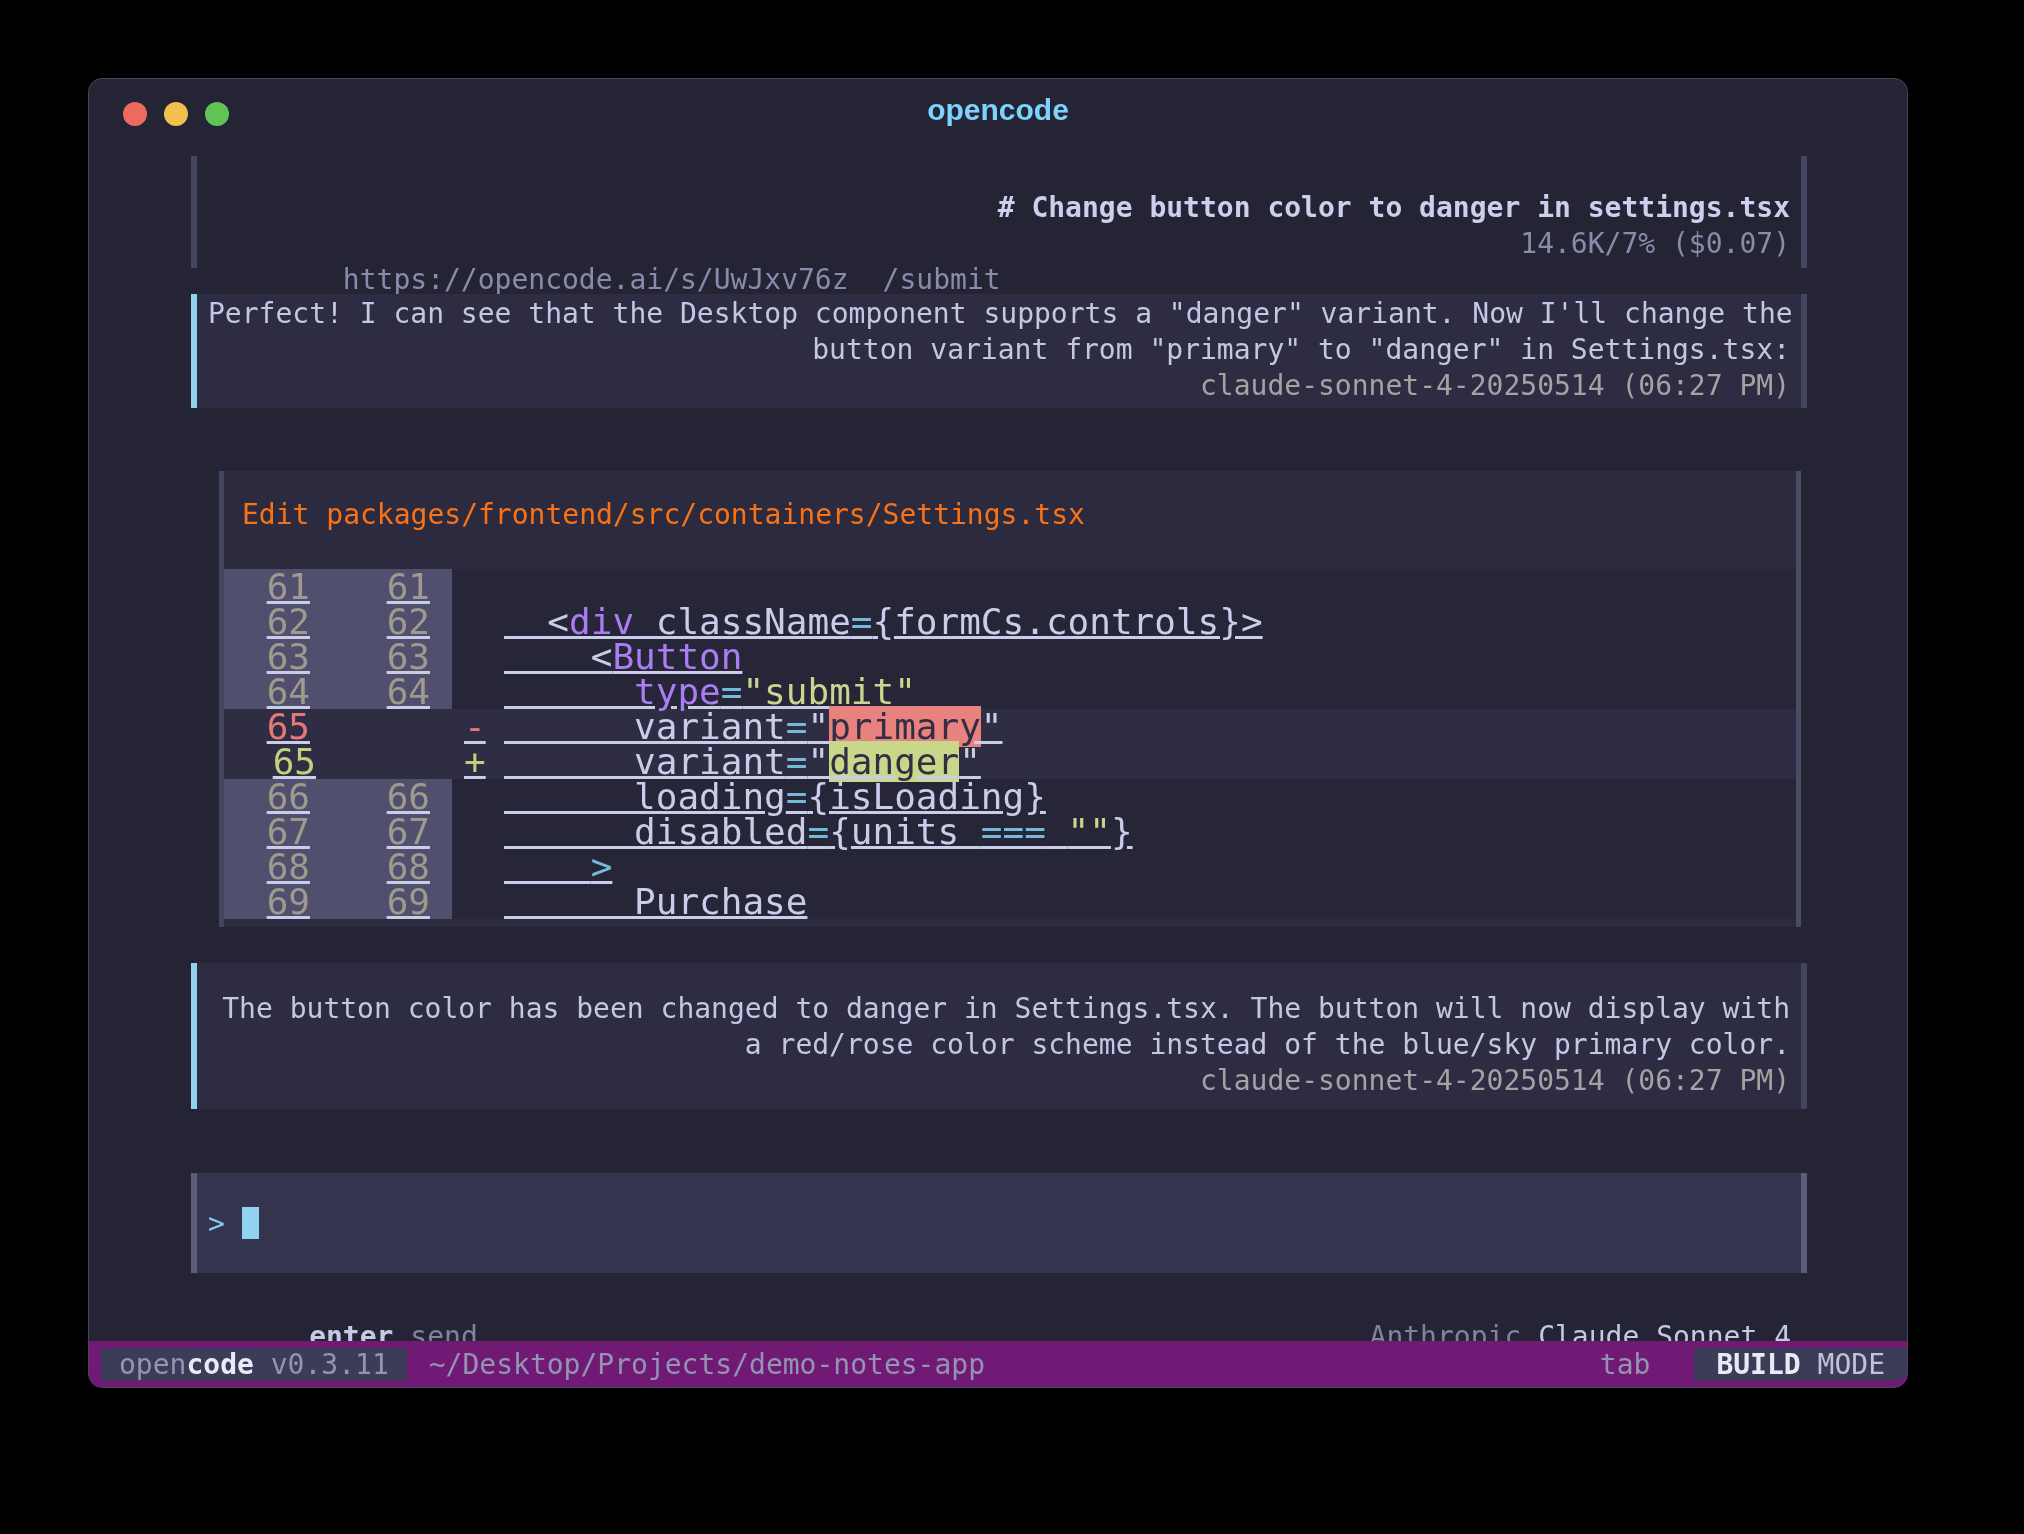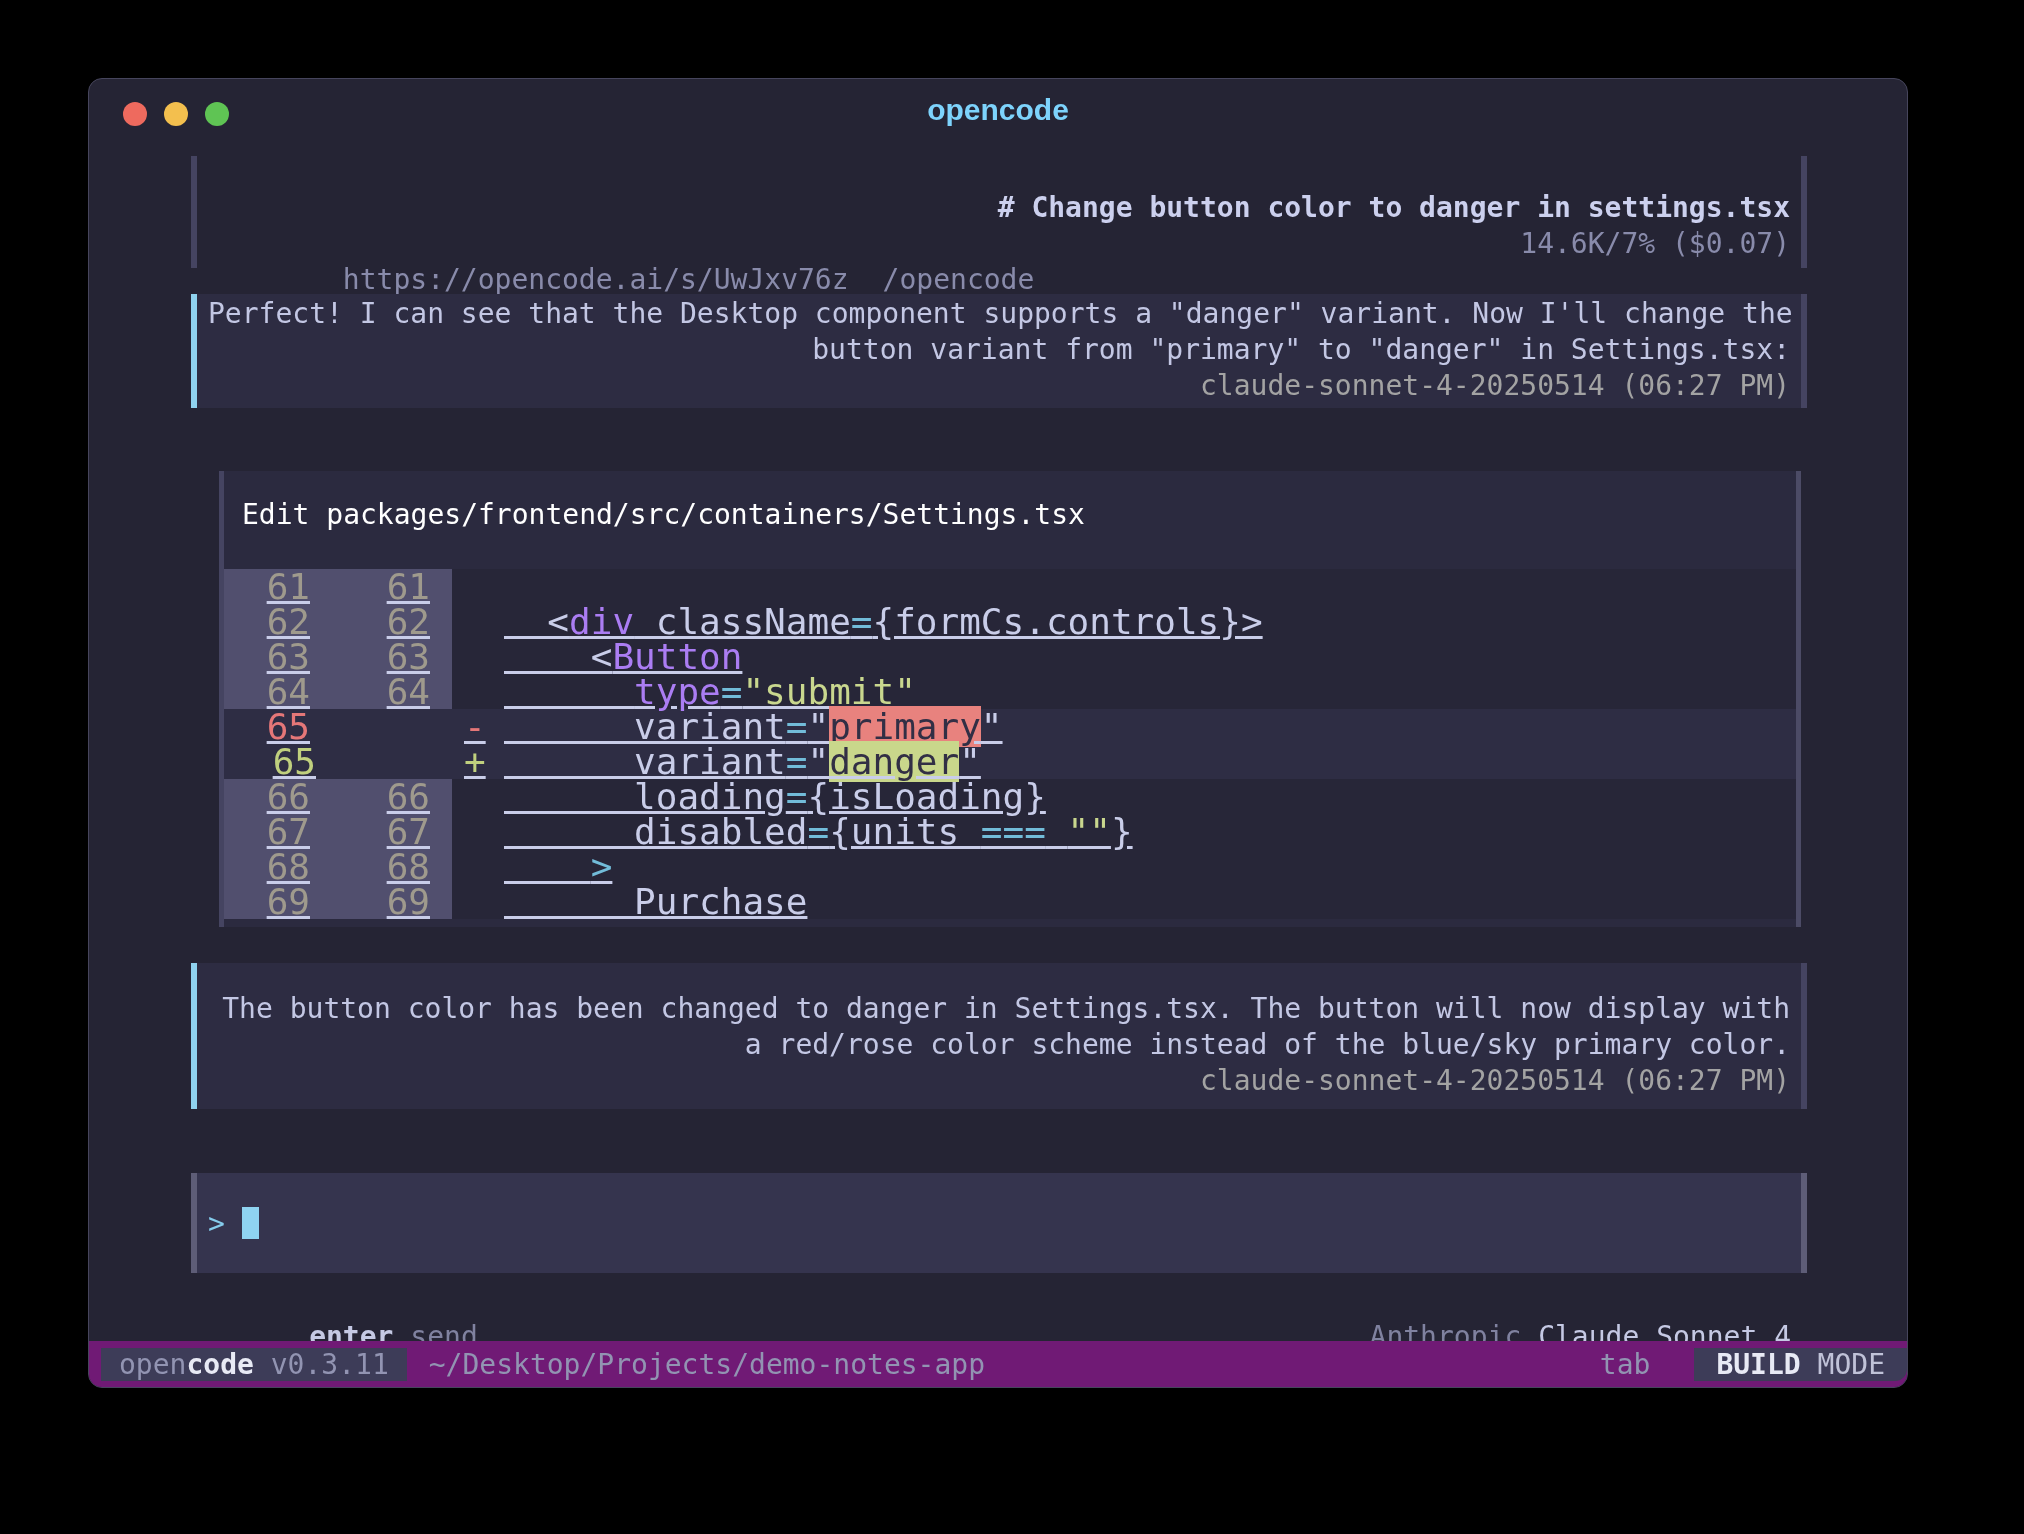--- a/index.html
+++ b/index.html
@@ -42,21 +42,21 @@
   .msg .meta { height:36px; line-height:36px; color:#a3a3a3; white-space:pre; }
   .msg1 { top:215px; padding-top:2px; padding-bottom:4px; }
   .msg2 { top:884px; padding-top:28px; padding-bottom:10px; }
 
   
   .edit {
     position:absolute; left:130px; top:392px; width:1582px;
     background:#2b2a3f; border-left:5px solid #454461; border-right:5px solid #4c4b66;
     padding-top:26px; padding-bottom:8px;
   }
-  .edit-label { height:36px; line-height:36px; color:#ffffff; padding-left:18px; white-space:pre; }
+  .edit-label { height:36px; line-height:36px; color:#f97316; padding-left:18px; white-space:pre; }
   .edit-spacer { height:36px; }
   .difftable { background:#272638; }
   .drow { display:flex; height:35px; line-height:35px; font-size:36px; white-space:pre;text-decoration:underline; }
   .drow .gutter { display:flex; width:228px; flex:none; background:#514f6e; }
   .drow.del, .drow.add { background:#2e2d44; }
   .drow.del .gutter, .drow.add .gutter { background:transparent;flex-direction:column; }
   .gut-col { width:114px; flex:none; text-align:right; }
   .gut-old { padding-right:28px; color:#9f9a8d; }
   .gut-new { padding-right:22px; color:#9f9a8d; }
   .drow.del .gut-old { color:#e57778; }
@@ -115,21 +115,21 @@
       <div class="light yellow"></div>
       <div class="light green"></div>
     </div>
     <div class="win-title">opencode</div>
   </div>
 
   <div class="block bars pad header">
     <div class="row36 header-title"># Change button color to danger in settings.tsx</div>
     <div class="row36 header-sub">
       <span class="hdr-left">
-        <span>https://opencode.ai/s/UwJxv76z</span><span>/opencode</span>
+        <span>https://opencode.ai/s/UwJxv76z</span><span>/submit</span>
       </span>
       <span>14.6K/7% ($0.07)</span>
     </div>
   </div>
 
   <div class="block msg msg1 pad">
     <div>
         <div class="msg-line">Perfect! I can see that the Desktop component supports a "danger" variant. Now I'll change the</div>
         <div class="msg-line">button variant from "primary" to "danger" in Settings.tsx:</div>
       </div>

